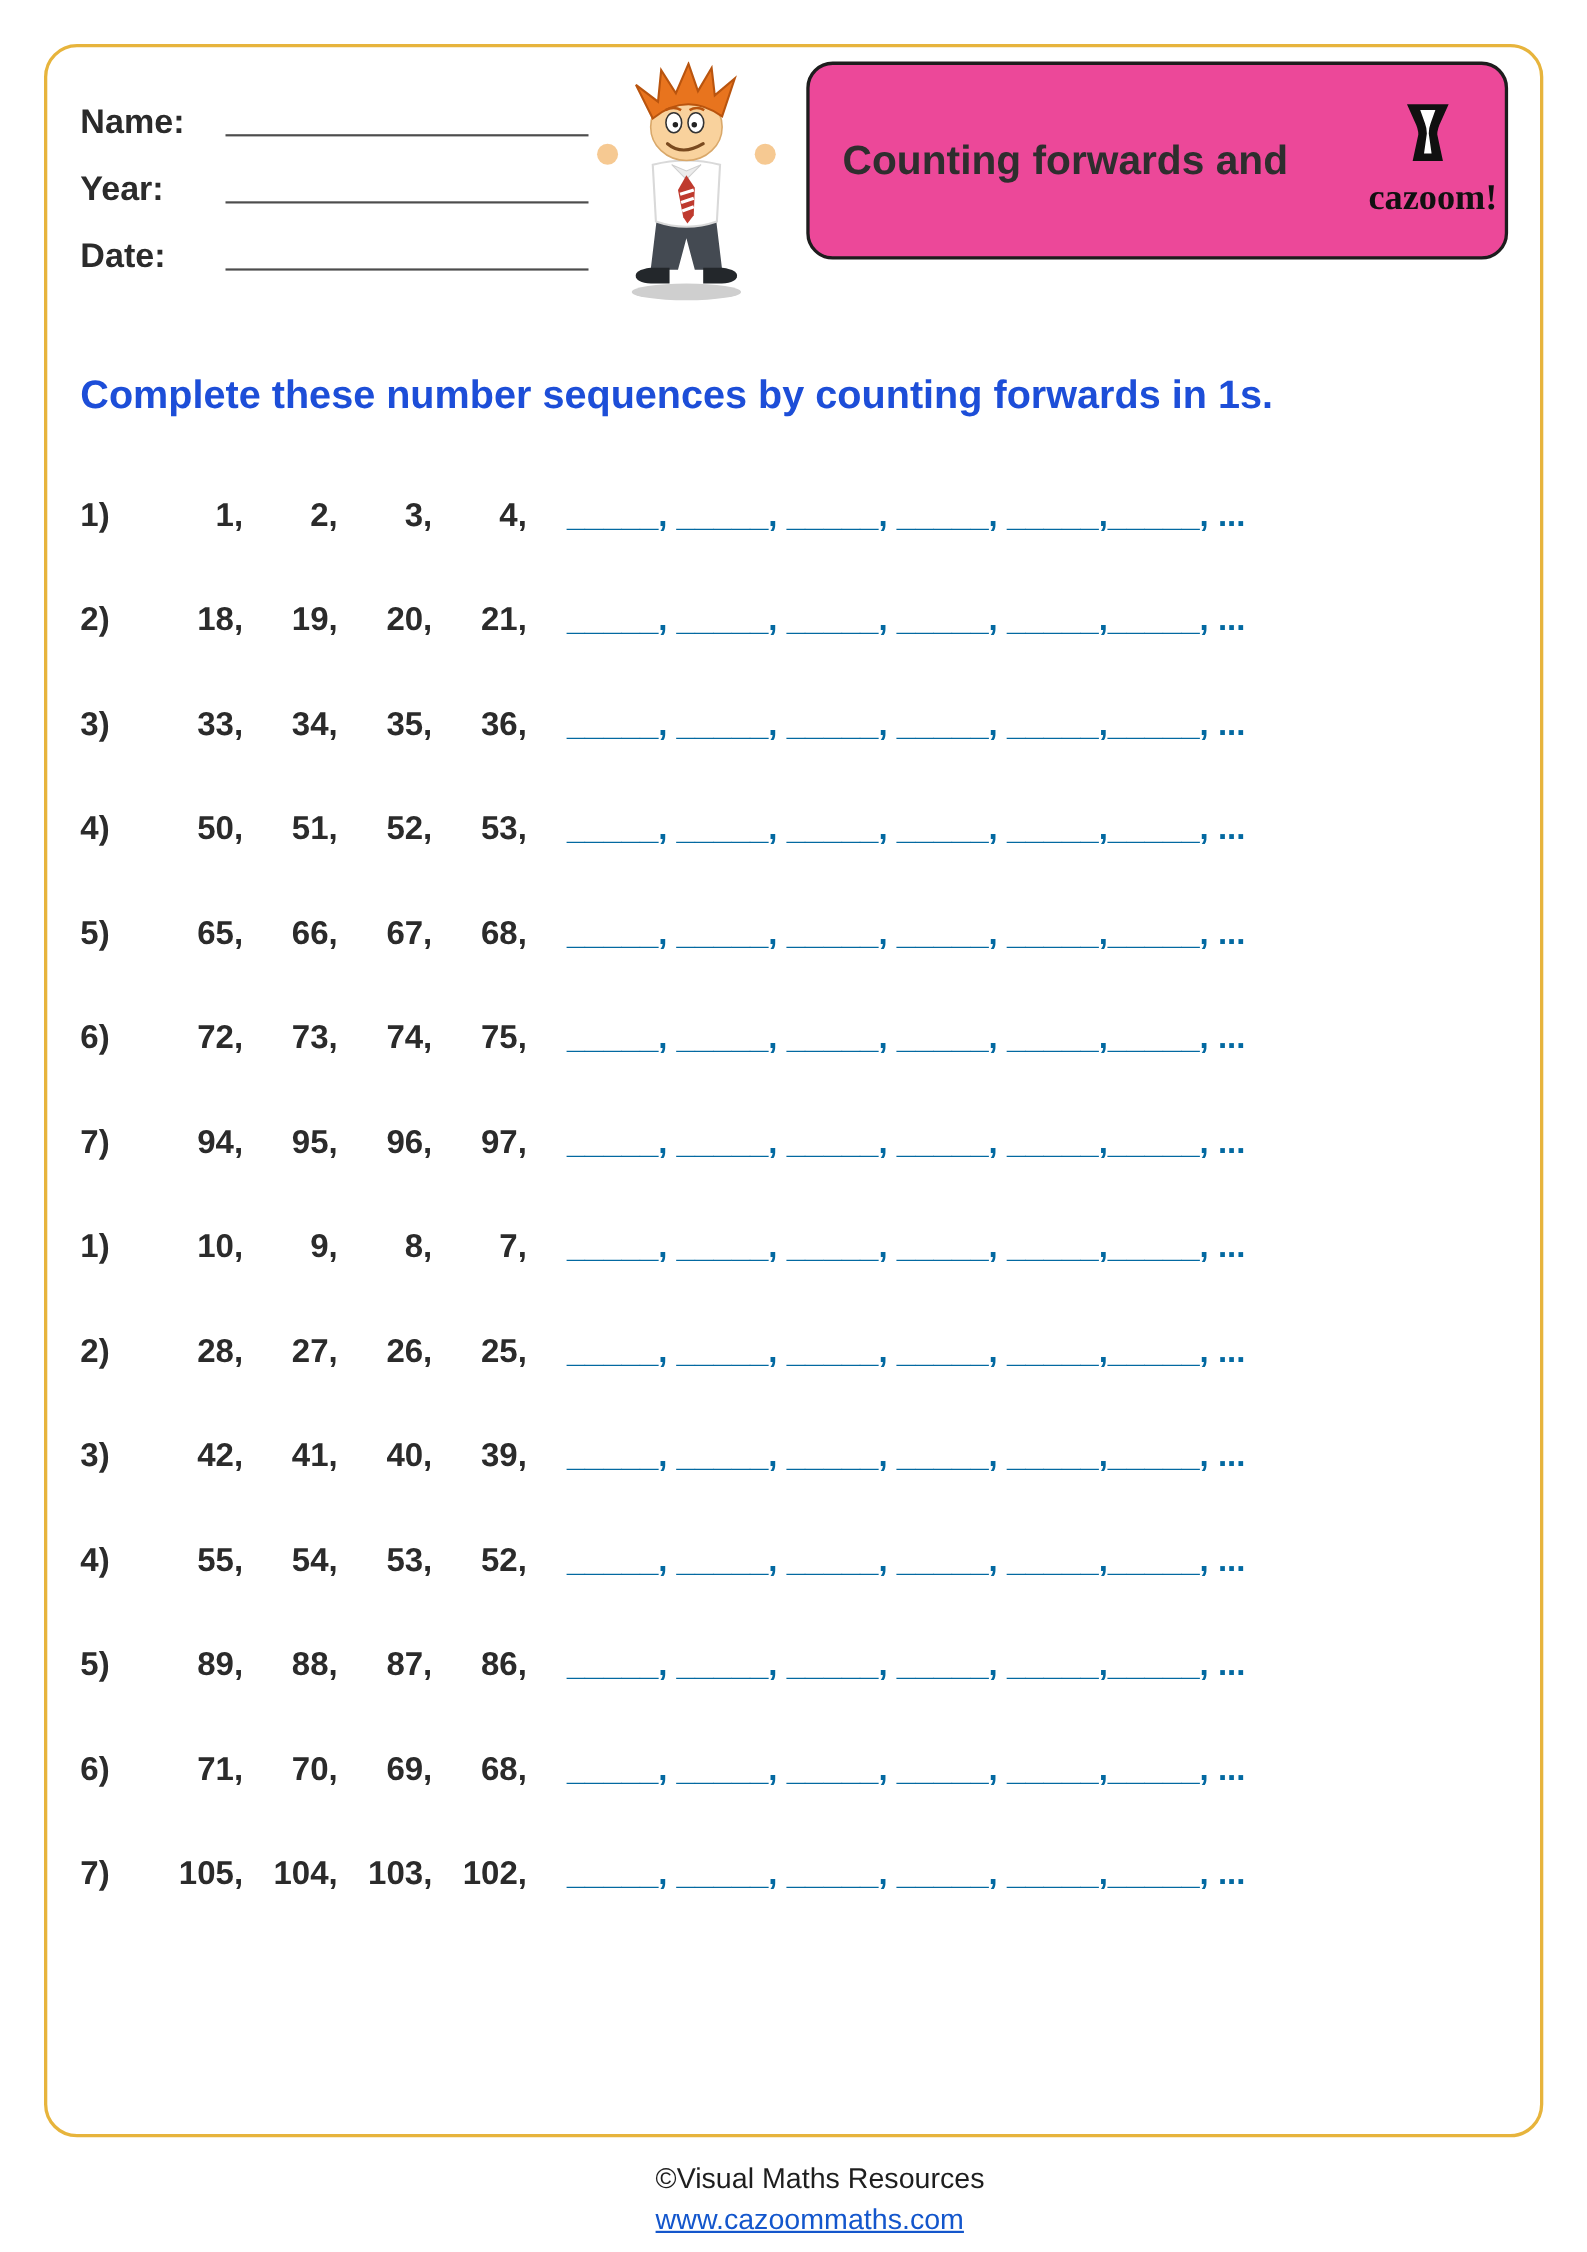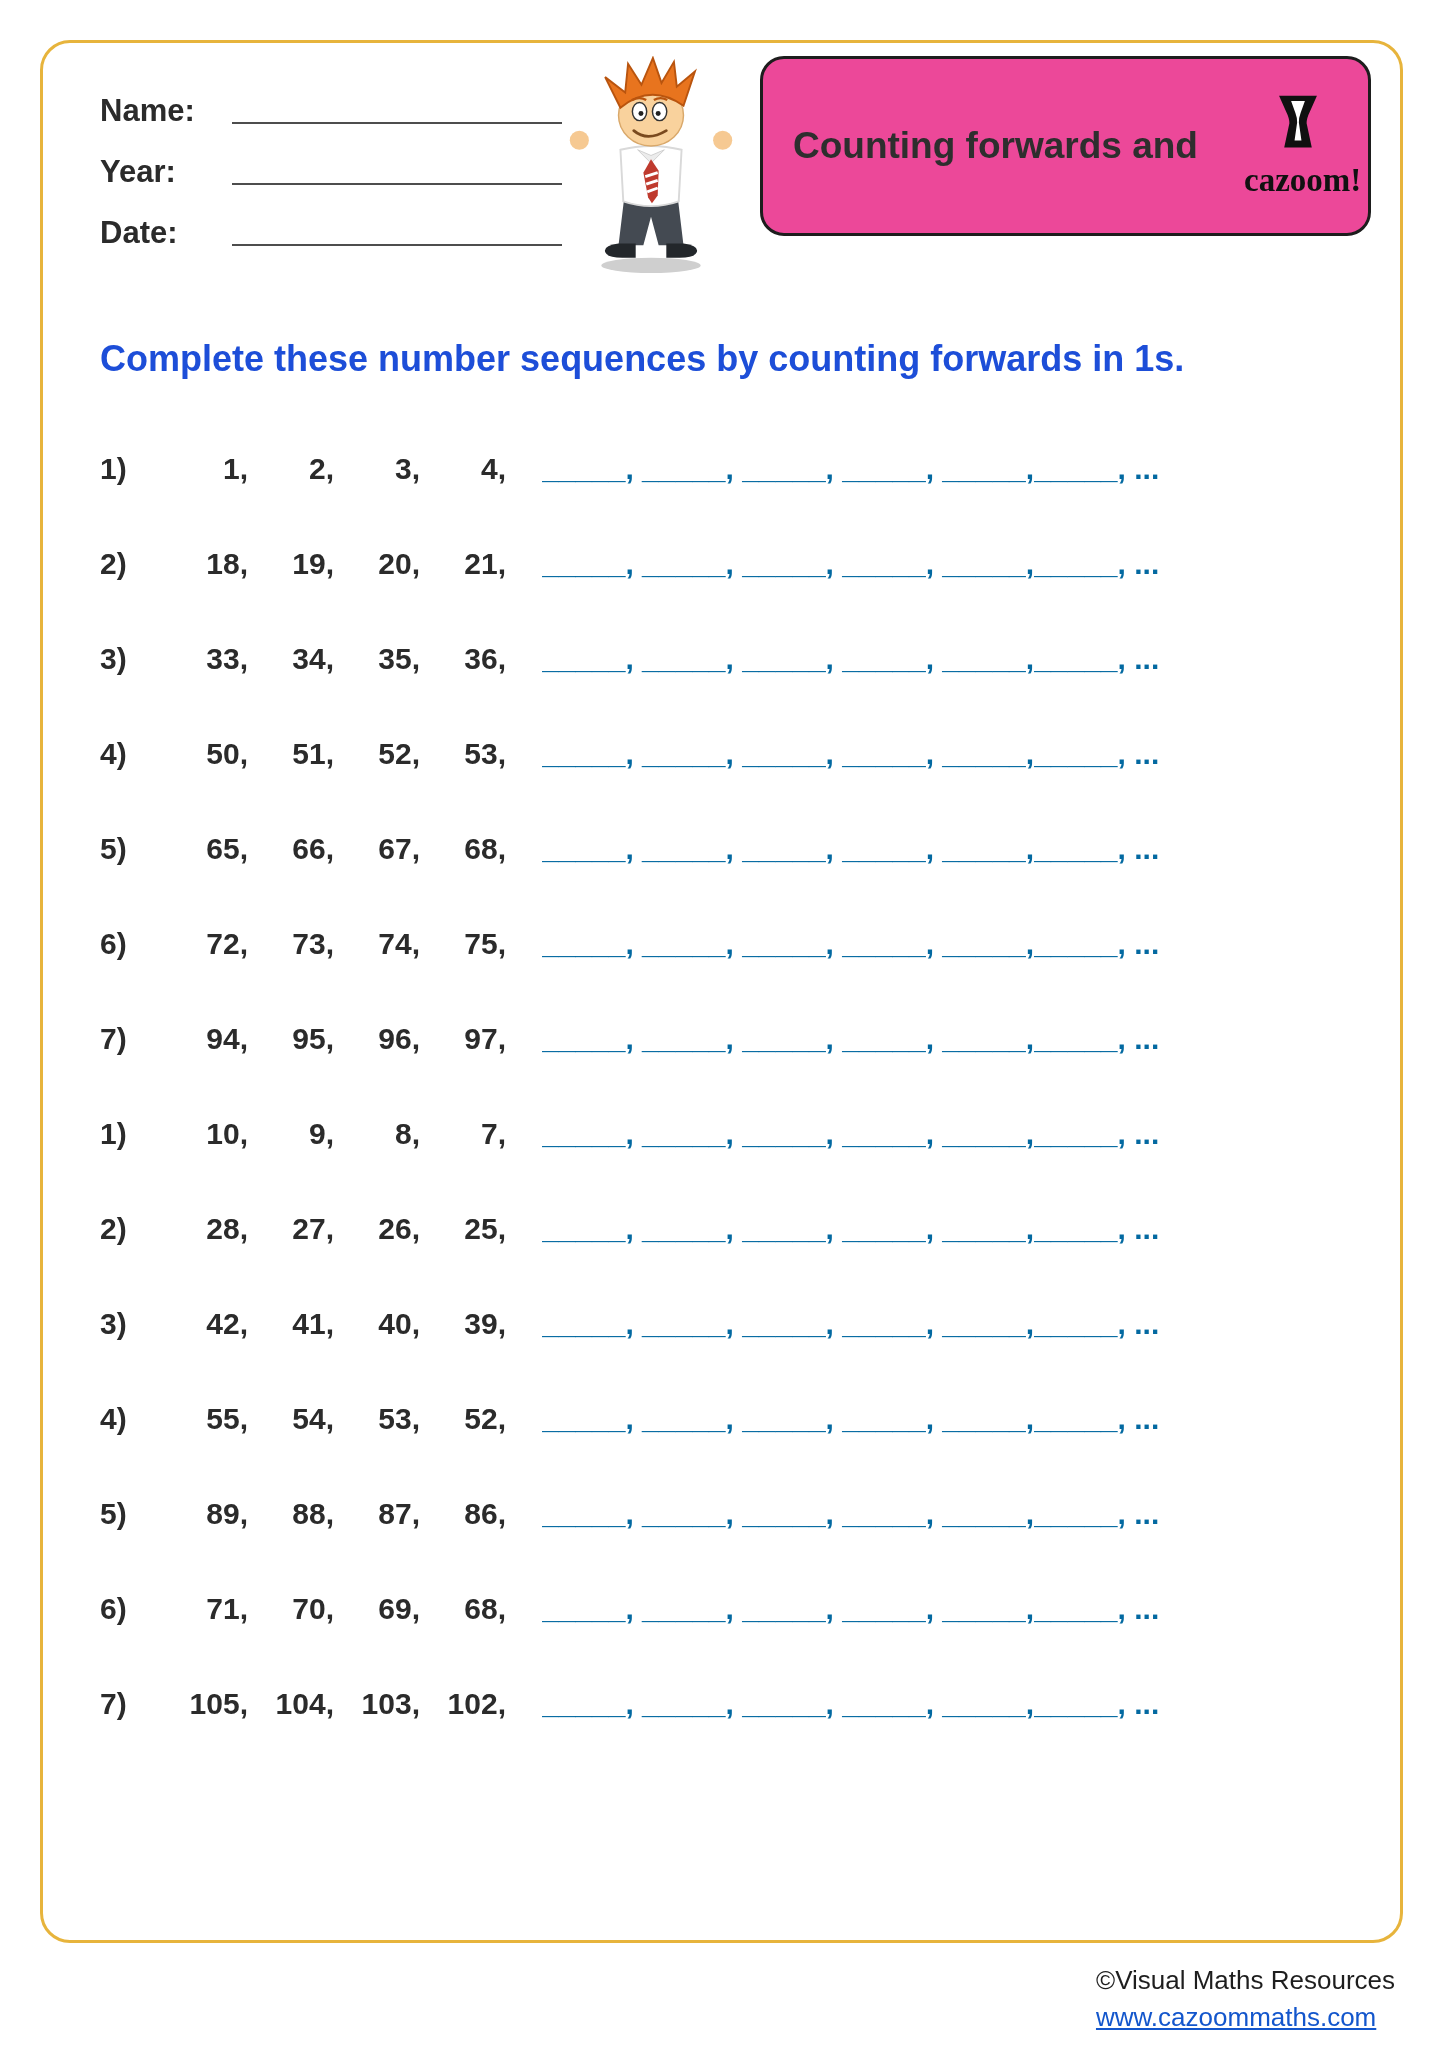--- a/index.html
+++ b/index.html
@@ -11,21 +11,21 @@
     color:#2d2d2d;
     overflow:hidden;
   }
   .page-border {
     position:absolute;
     left:40px; top:40px; right:40px; bottom:104px;
     border:3px solid #E7B43C;
     border-radius:30px;
     pointer-events:none;
   }
-  .content { position:absolute; left:100px; top:56px; right:72px; }
+  .content { position:absolute; left:73px; top:56px; right:72px; }
 
   
   .header { display:flex; align-items:flex-start; }
   .id-block { width:462px; padding-top:34px; flex:0 0 auto; }
   .id-row { display:flex; align-items:flex-end; margin-bottom:22px; }
   .id-label { font-size:31px; font-weight:700; width:132px; color:#2b2b2b; }
   .id-line { flex:1; border-bottom:2px solid #4d4d4d; height:34px; margin-bottom:5px; }
 
   .mascot { width:178px; flex:0 0 auto; display:flex; justify-content:center; }
 
@@ -55,21 +55,21 @@
     color:#2b2b2b;
     white-space:nowrap;
   }
   .row-num { text-align:left; }
   .given { text-align:right; }
   .blanks { margin-left:36px; font-weight:700; color:#0369a1; overflow:hidden; }
 
   
   .footer {
     position:absolute; left:48px; right:48px; bottom:14px;
-    display:flex; justify-content:flex-end; align-items:flex-end;
+    display:flex; justify-content:center; align-items:flex-end;
     font-size:26px; font-weight:400; color:#1e1e1e;margin-left:48px;
   }
   .footer-url { color:#1356cc; text-decoration:underline; cursor:pointer; display:inline-block; margin-top:6px; }
 </style>
 </head>
 <body>
 
 <div class="page-border"></div>
 
 <div class="content">

